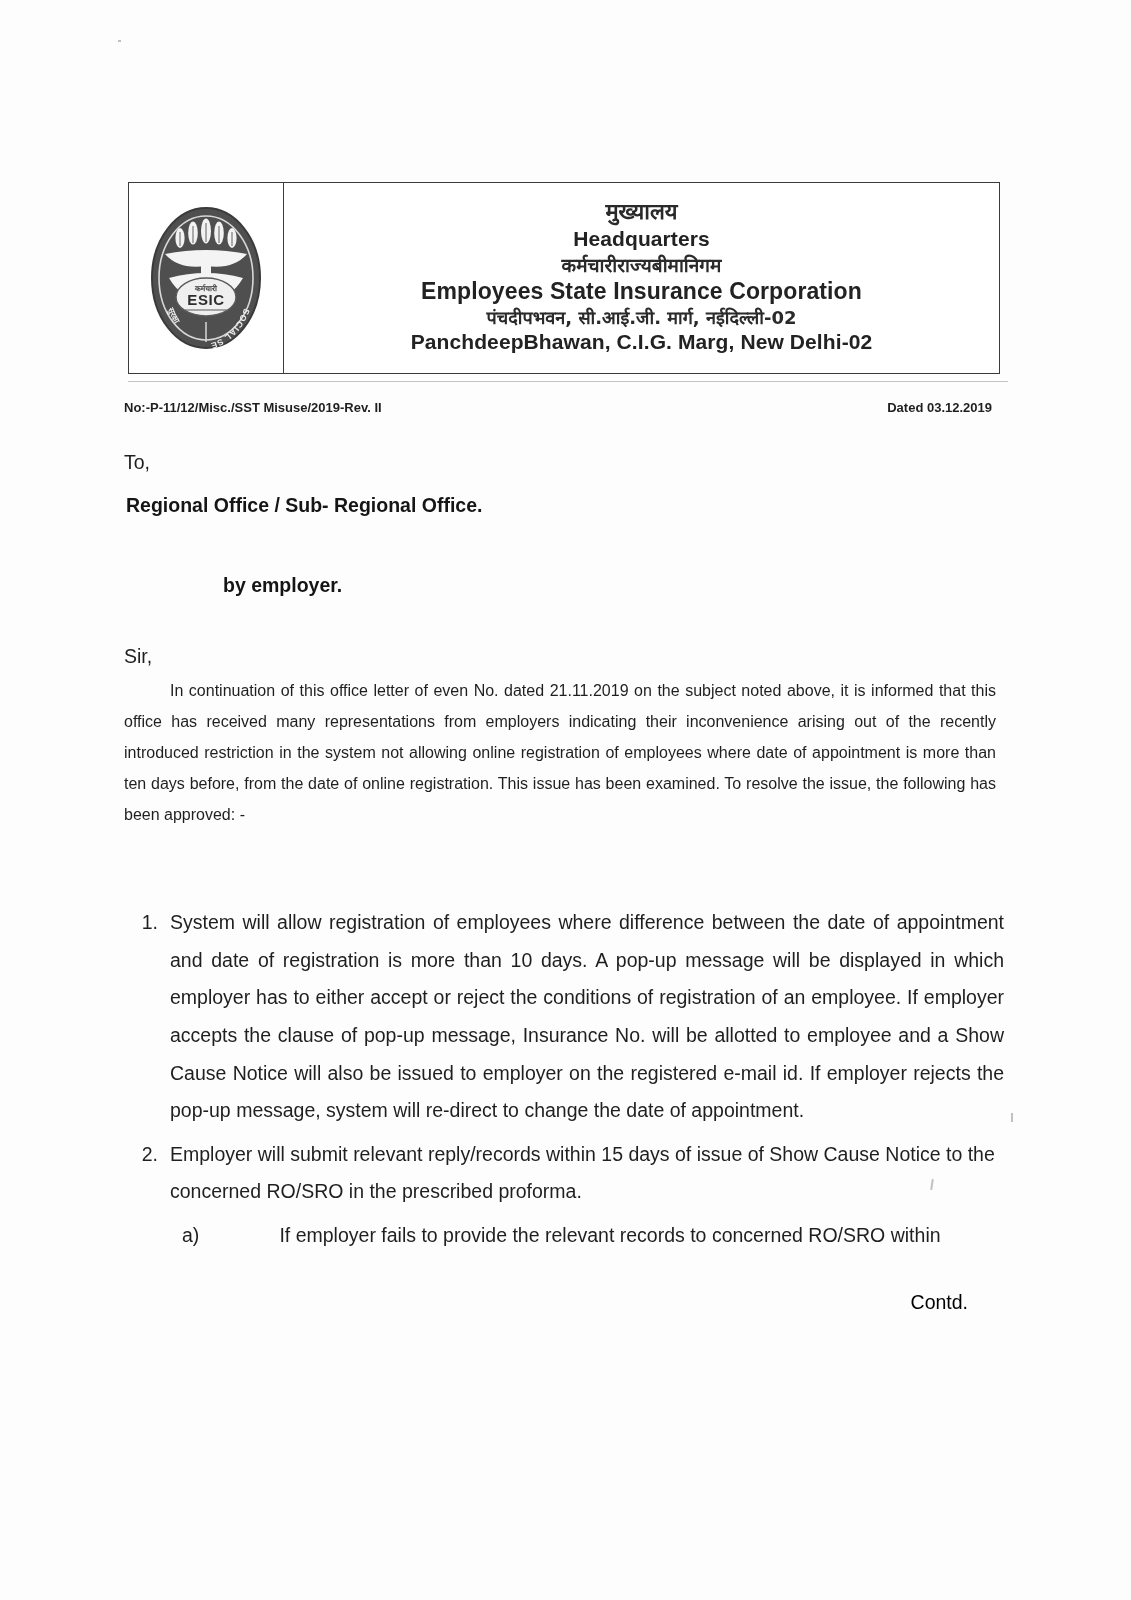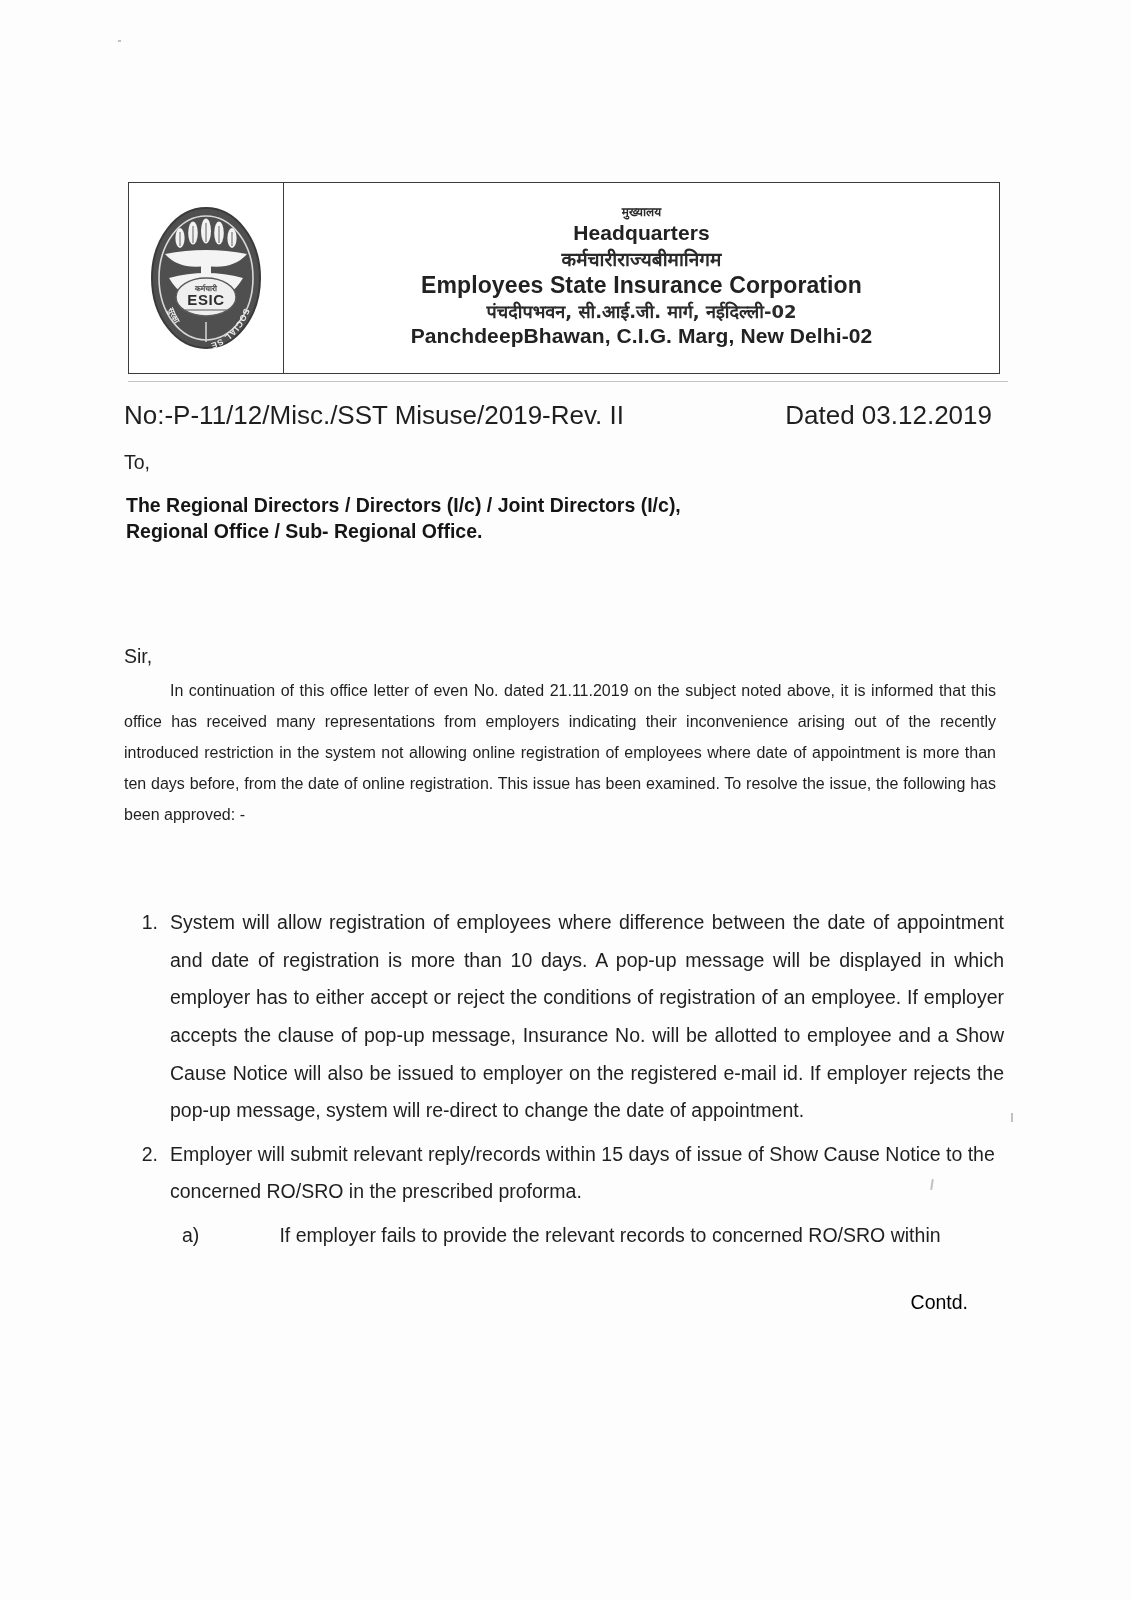--- a/index.html
+++ b/index.html
@@ -64,21 +64,21 @@
     line-height: 1.28;
     letter-spacing: 0px;
   }
   .t-eng {
     font-family: "Liberation Sans", sans-serif;
     font-weight: 700;
     color: #222222;
     line-height: 1.26;
     letter-spacing: 0.1px;
   }
-  .l1 { font-size: 12px; }        
+  .l1 { font-size: 22px; }        
   .l2 { font-size: 21px; }        
   .l3 { font-size: 19px; }        
   .l4 { font-size: 23px; }        
   .l5 { font-size: 18px; }        
   .l6 { font-size: 21px; }        
 
   
   .scan-rule {
     position: absolute;
     left: 128px;
@@ -90,22 +90,23 @@
 
   
   .ref-row {
     position: absolute;
     left: 124px;
     top: 400px;
     width: 876px;
     display: flex;
     justify-content: space-between;
     align-items: center;
-    font-size: 26px;
-    color: #1f1f1f;
+    font-size: 13px;
+    color: #1f1f1f;
+    font-weight: bold;
   }
   .ref-no { white-space: nowrap; }
   .ref-date { white-space: nowrap; padding-right: 8px; }
 
   .to-line {
     position: absolute;
     left: 124px;
     top: 451px;
     font-size: 19.5px;
     color: #1f1f1f;
@@ -289,25 +290,25 @@
   <div class="scan-rule"></div>
 
   <div class="ref-row">
     <span class="ref-no">No:-P-11/12/Misc./SST Misuse/2019-Rev. II</span>
     <span class="ref-date">Dated 03.12.2019</span>
   </div>
 
   <div class="to-line">To,</div>
 
   <div class="addressee">
-    <div>The Regional Directors / Directors (I/c) / Joint Directors (I/c),</div>
     <div>Regional Office / Sub- Regional Office.</div>
   </div>
 
   <div class="subject">
+    <span class="sub-cont">by employer.</span>
   </div>
 
   <div class="salutation">Sir,</div>
 
   <div class="body-para">In continuation of this office letter of even No. dated 21.11.2019 on the subject noted above, it is informed that this office has received many representations from employers indicating their inconvenience arising out of the recently introduced restriction in the system not allowing online registration of employees where date of appointment is more than ten days before, from the date of online registration. This issue has been examined. To resolve the issue, the following has been approved: -</div>
 
   <div class="list">
 
     <div class="li li-1">
       <span class="li-num">1.</span>

